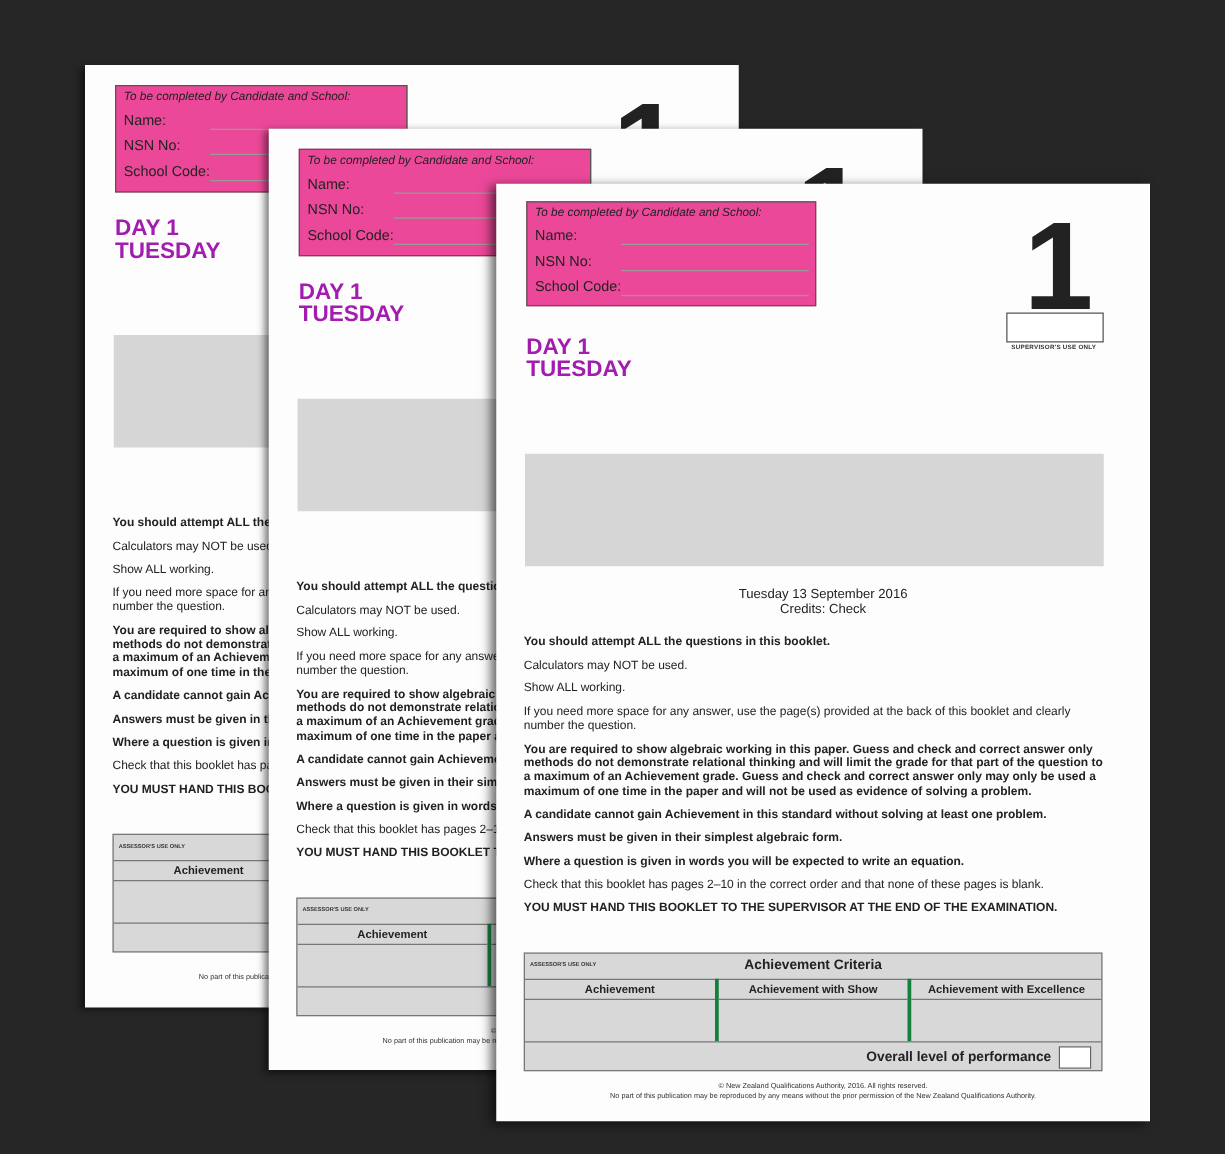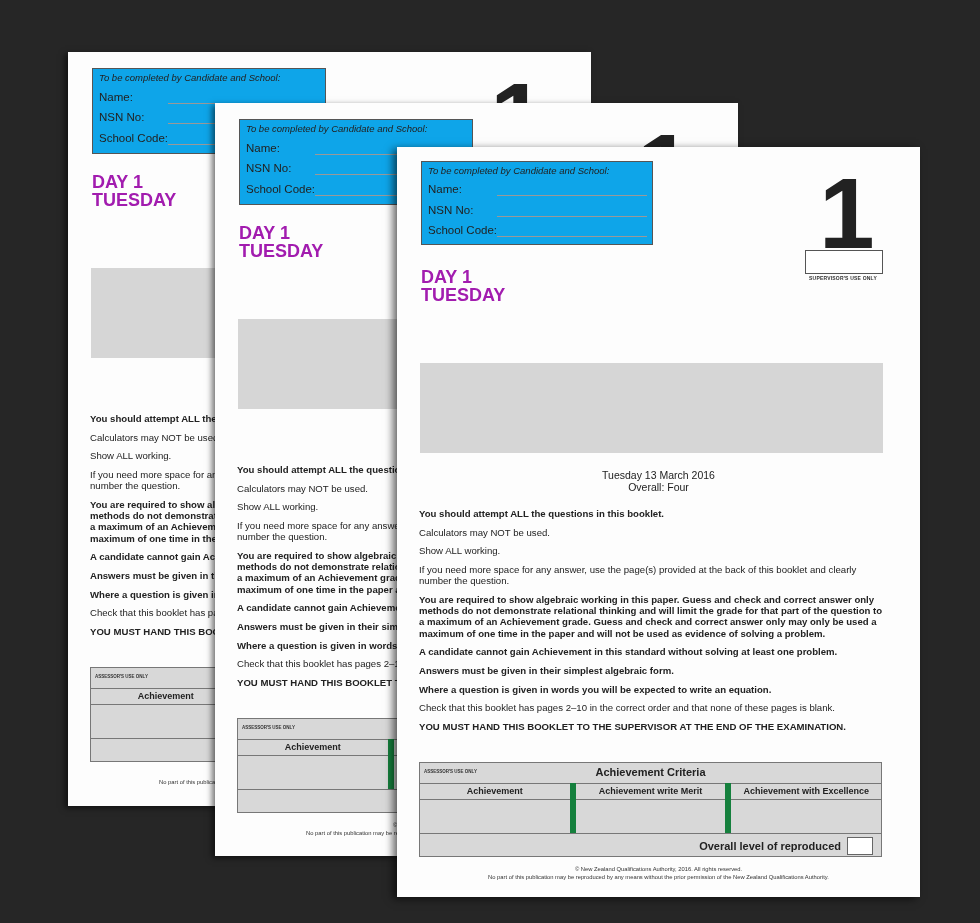--- a/index.html
+++ b/index.html
@@ -4,21 +4,21 @@
 <style>
   html, body { margin:0; padding:0; }
   body { width:980px; height:923px; background:#262626; position:relative; overflow:hidden;
          font-family:"Liberation Sans", sans-serif; color:#1a1a1a; }
   .page { position:absolute; width:523px; height:754px; background:#fdfdfd; overflow:hidden;
           box-shadow: -3px 2px 6px rgba(0,0,0,0.55); }
   #page-a { left:68px; top:52px; }
   #page-b { left:215px; top:103px; height:753px; }
   #page-c { left:397px; top:147px; height:750px; box-shadow:-4px 2px 8px rgba(0,0,0,0.6); }
 
-  .cand-box { position:absolute; left:24px; top:16px; width:232px; height:84px; border:1.5px solid #555; background:#0ea5e9; }
+  .cand-box { position:absolute; left:24px; top:16px; width:232px; height:84px; border:1.5px solid #555; background:#ec4899; }
   .cand-head { position:absolute; left:6px; top:3px; font-size:9.5px; font-style:italic; color:#222; }
   .cand-row { position:absolute; left:6px; font-size:11.5px; color:#222; }
   .cand-line { position:absolute; left:75px; width:150px; border-bottom:1px solid #999; }
 
   .bignum { position:absolute; left:422px; top:16px; font-size:100px; font-weight:bold; line-height:1; color:#222; }
   .sup-box { position:absolute; left:408px; top:103px; width:76px; height:22px; border:1.2px solid #555; background:#fff; }
   .sup-label { position:absolute; left:404px; top:128px; width:84px; text-align:center; font-size:5px; font-weight:bold; color:#333; letter-spacing:0.2px; }
 
   .day { position:absolute; left:24px; top:121px; font-size:18px; font-weight:bold; line-height:18px; color:#a21caf; }
 
@@ -36,21 +36,21 @@
 
   .instructions { position:absolute; left:22px; top:361px; width:468px; font-size:9.6px; line-height:11.2px; color:#222; }
   .instructions p { margin:0 0 7.5px 0; }
   .instructions .b { font-weight:bold; }
 
   .assess { position:absolute; left:22px; top:615px; width:463px; height:95px; background:#d8d8d8; border:1px solid #777; box-sizing:border-box; }
   .assess-top { position:absolute; left:0; top:0; width:100%; height:20px; border-bottom:1px solid #777; }
   .assess-tag { position:absolute; left:4px; top:6px; font-size:4.5px; font-weight:bold; color:#333; }
   .assess-title { position:absolute; left:0; top:3px; width:100%; text-align:center; font-size:11px; font-weight:bold; color:#222; }
   .assess-cols { position:absolute; left:0; top:20px; width:100%; height:50px; display:flex; }
-  .assess-col { flex:1; border-right:6px solid #15803d; position:relative; }
+  .assess-col { flex:1; border-right:3px solid #15803d; position:relative; }
   .assess-col:last-child { border-right:none; }
   .assess-col-head { height:16px; border-bottom:1px solid #777; text-align:center; font-size:9px; font-weight:bold; line-height:16px; color:#222; }
   .assess-bottom { position:absolute; left:0; top:70px; width:100%; height:24px; border-top:1px solid #777; }
   .overall-label { position:absolute; right:40px; top:6px; font-size:11px; font-weight:bold; color:#222; }
   .overall-box { position:absolute; right:8px; top:3px; width:24px; height:16px; background:#fff; border:1px solid #666; }
 
   .footer { position:absolute; left:0; top:718px; width:523px; text-align:center; font-size:5.8px; line-height:8px; color:#333; }
 </style>
 </head>
 <body>
@@ -174,22 +174,22 @@
 
   <div class="day">
     <div>DAY 1</div>
     <div>TUESDAY</div>
   </div>
 
 
   <div class="grey-band" style="top:216px;width:463px;height:90px"></div>
 
   <div class="date-block">
-    <div>Tuesday 13 March 2016</div>
-    <div>Overall: Four</div>
+    <div>Tuesday 13 September 2016</div>
+    <div>Credits: Check</div>
   </div>
 
   <div class="instructions">
     <p class="b">You should attempt ALL the questions in this booklet.</p>
     <p>Calculators may NOT be used.</p>
     <p>Show ALL working.</p>
     <p>If you need more space for any answer, use the page(s) provided at the back of this booklet and clearly number the question.</p>
     <p class="b">You are required to show algebraic working in this paper. Guess and check and correct answer only methods do not demonstrate relational thinking and will limit the grade for that part of the question to a maximum of an Achievement grade. Guess and check and correct answer only may only be used a maximum of one time in the paper and will not be used as evidence of solving a problem.</p>
     <p class="b">A candidate cannot gain Achievement in this standard without solving at least one problem.</p>
     <p class="b">Answers must be given in their simplest algebraic form.</p>
@@ -201,28 +201,28 @@
   <div class="assess">
     <div class="assess-top">
       <div class="assess-tag">ASSESSOR'S USE ONLY</div>
       <div class="assess-title">Achievement Criteria</div>
     </div>
     <div class="assess-cols">
       <div class="assess-col">
         <div class="assess-col-head">Achievement</div>
       </div>
       <div class="assess-col">
-        <div class="assess-col-head">Achievement write Merit</div>
+        <div class="assess-col-head">Achievement with Show</div>
       </div>
       <div class="assess-col">
         <div class="assess-col-head">Achievement with Excellence</div>
       </div>
     </div>
     <div class="assess-bottom">
-      <div class="overall-label">Overall level of reproduced</div>
+      <div class="overall-label">Overall level of performance</div>
       <div class="overall-box"></div>
     </div>
   </div>
 
   <div class="footer">
     <div>© New Zealand Qualifications Authority, 2016. All rights reserved.</div>
     <div>No part of this publication may be reproduced by any means without the prior permission of the New Zealand Qualifications Authority.</div>
   </div>
 </div>
 

